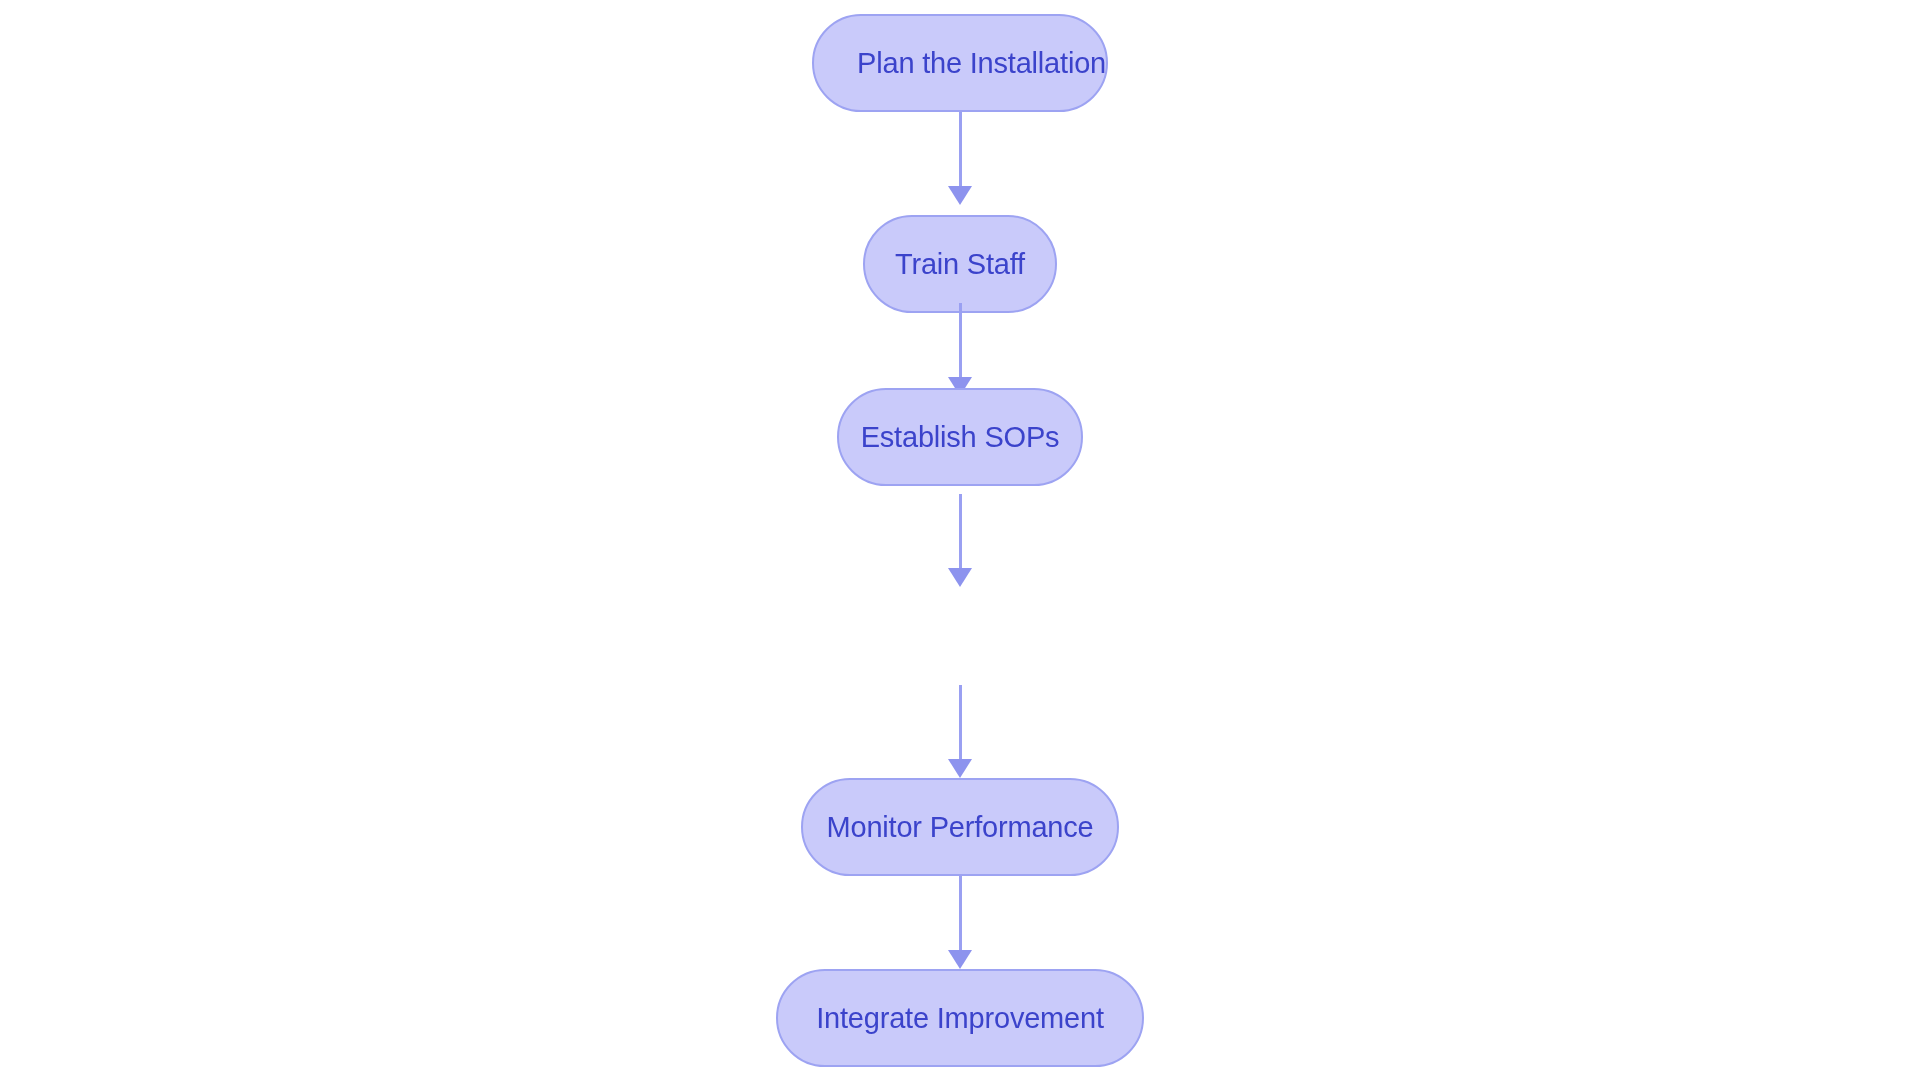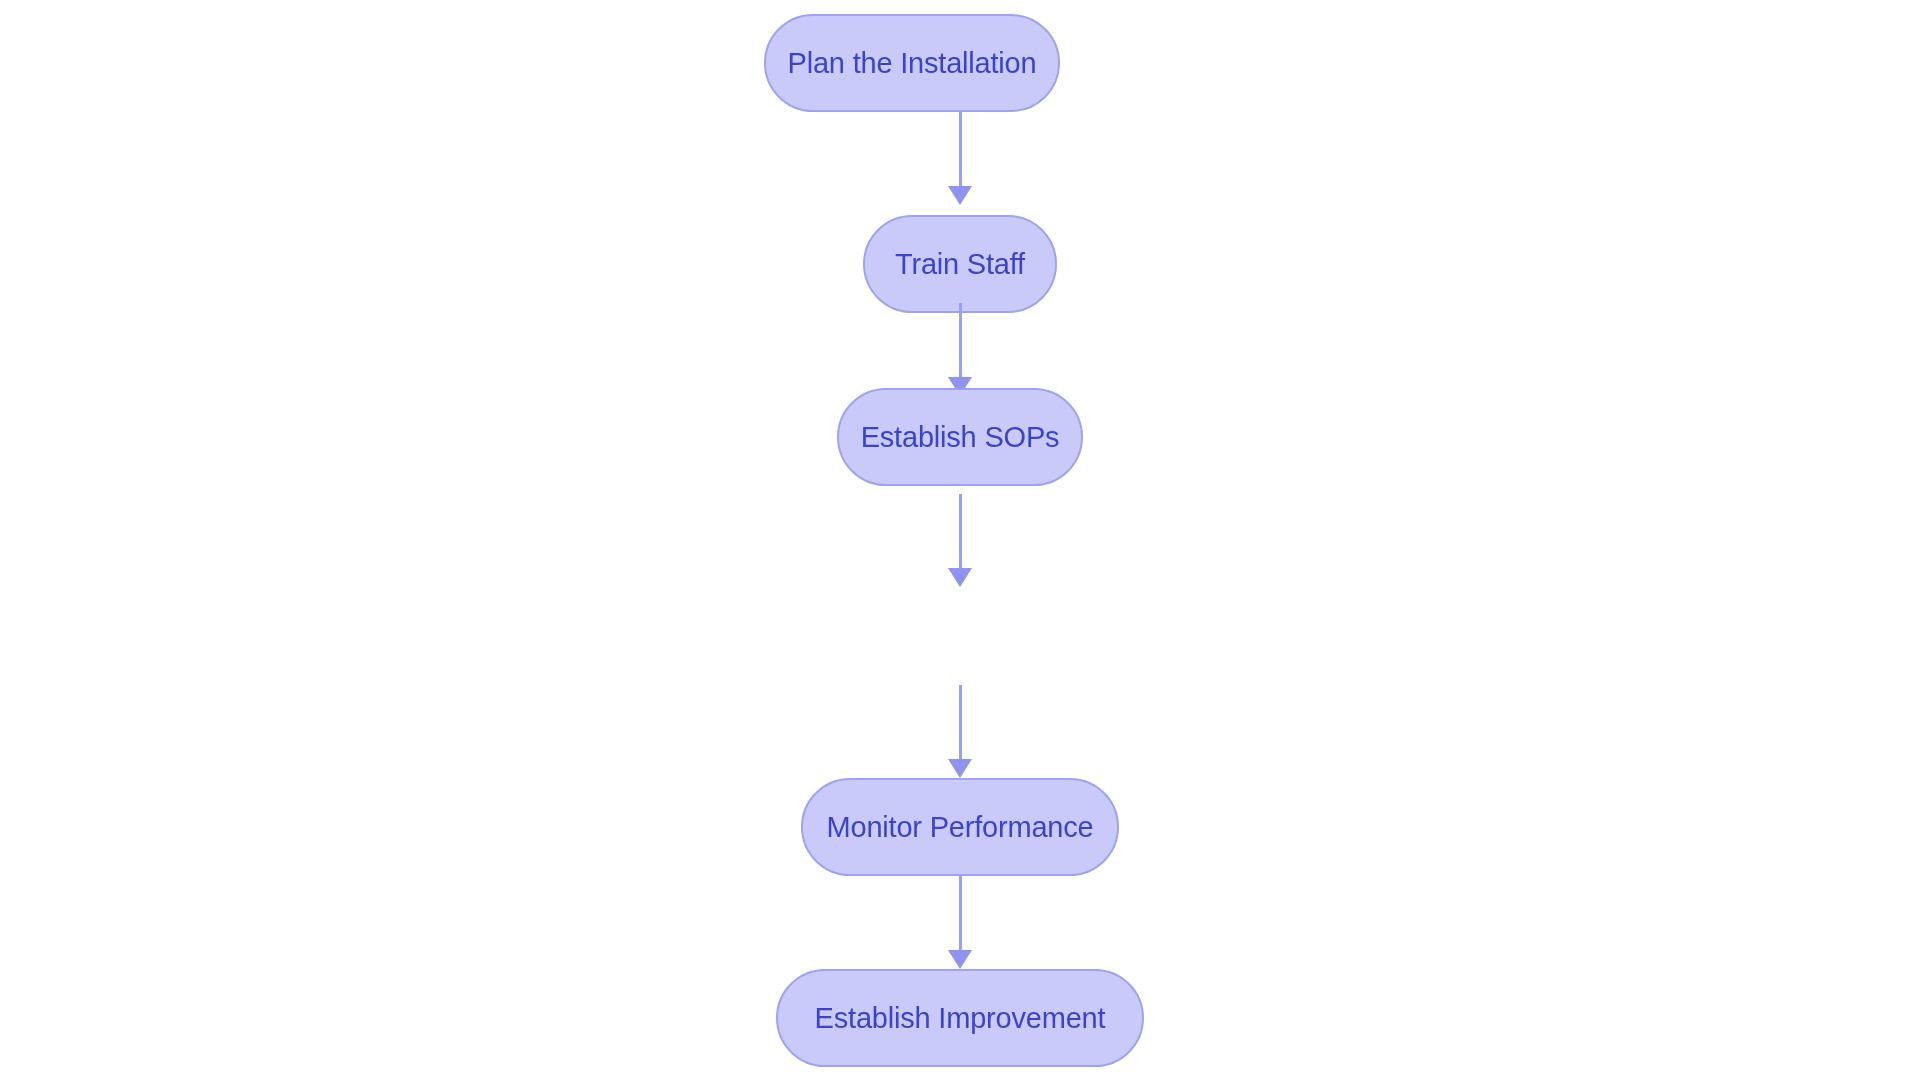--- a/index.html
+++ b/index.html
@@ -24,21 +24,21 @@
     border: 2px solid var(--node-border, #9da3f2);
     color: var(--node-text, #3b43cb);
     display: flex;
     align-items: center;
     justify-content: center;
     font-size: 29px;
     letter-spacing: -0.2px;
     white-space: nowrap;
     text-align: center;
   }
-  .node-1 { left: 764px; top: 14px;  width: 296px; }
+  .node-1 { left: 812px; top: 14px;  width: 296px; justify-content: flex-end; }
   .node-2 { left: 863px; top: 215px; width: 194px; }
   .node-3 { left: 837px; top: 388px; width: 246px; }
   .node-4 { left: 740px; top: 587px; width: 440px; }
   .node-5 { left: 801px; top: 778px; width: 318px; align-items: center; }
   .node-6 { left: 776px; top: 969px; width: 368px; }
 
   .arrow {
     position: absolute;
     left: 948px;
     width: 24px;
@@ -110,16 +110,16 @@
   <div class="node node-5">
     <span>Monitor Performance</span>
   </div>
 
   <div class="arrow arrow-5">
     <div class="arrow-line"></div>
     <div class="arrow-head"></div>
   </div>
 
   <div class="node node-6">
-    <span>Establish Improvement</span>
+    <span>Integrate Improvement</span>
   </div>
 
 </div>
 
 </body></html>

